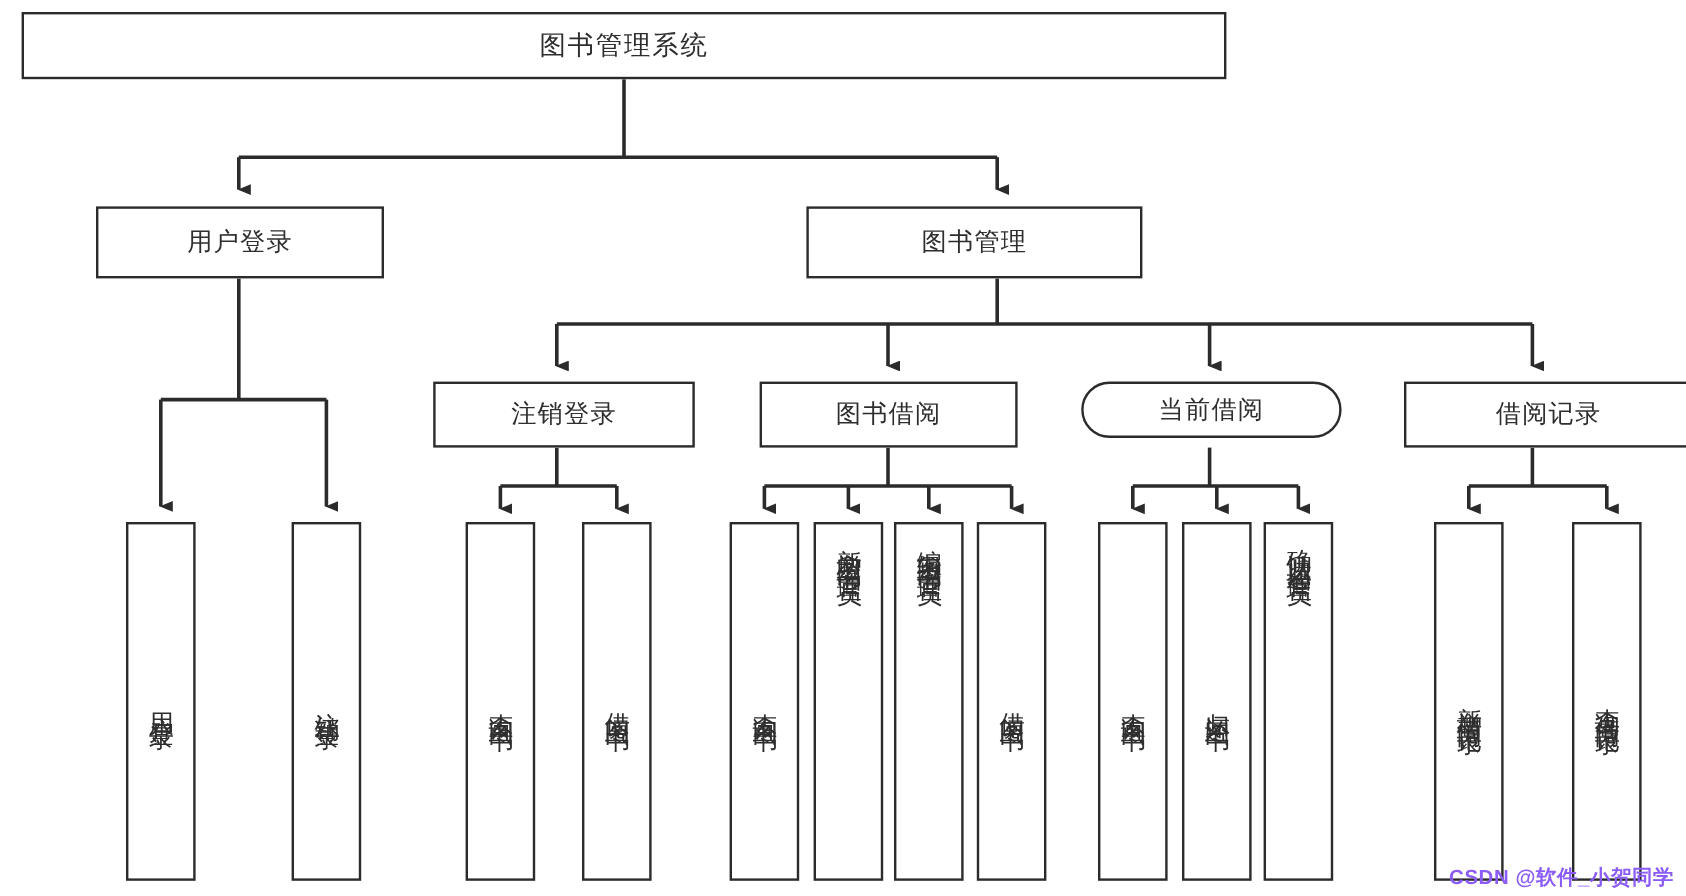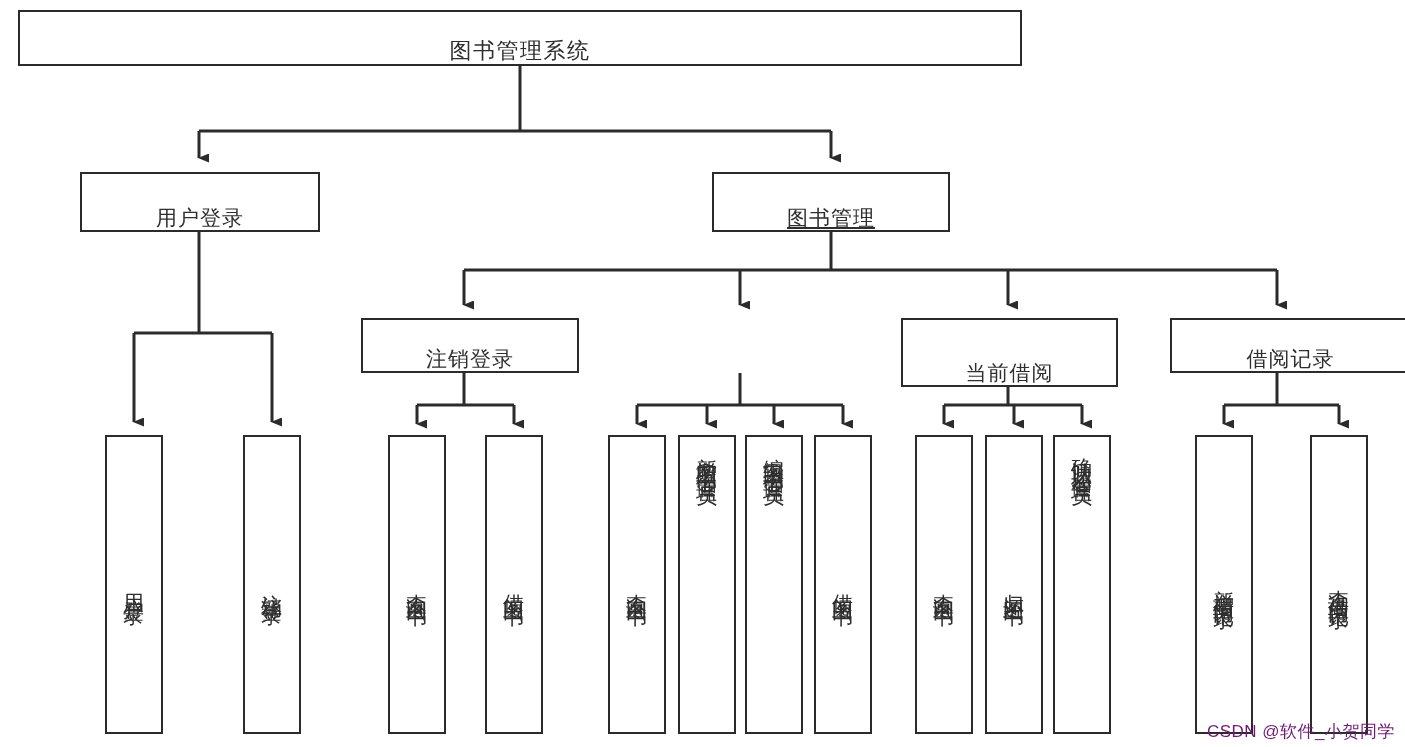--- a/index.html
+++ b/index.html
@@ -27,21 +27,21 @@
     top: 0;
     width: 1405px;
     height: 747px;
   }
   .node-box {
     position: absolute;
     box-sizing: border-box;
     background: #ffffff;
     border: 2.5px solid #2b2b2b;
     display: flex;
-    align-items: flex-end;
+    align-items: center;
     justify-content: center;
     color: #2e2e2e;
   }
   .node-horiz .node-label {
     font-size: 21px;
     line-height: 1.2;
     letter-spacing: 1px;
     white-space: nowrap;
   }
   .node-root .node-label {
@@ -64,24 +64,25 @@
   
   .node-vert.leaf-center {
     align-items: center;
     padding-top: 0;
   }
   .watermark {
     position: absolute;
     right: 10px;
     bottom: 4px;
     font-size: 17px;
-    color: #701a75;
+    color: #8b5cf6;
     white-space: nowrap;
     letter-spacing: 0.5px;
     pointer-events: none;
+    font-weight: bold;
   }
 </style>
 </head>
 <body>
 
 <div id="diagram-root">
 
   <svg class="diagram-canvas" viewBox="0 0 1405 747">
     <defs>
       <marker id="arrowhead" markerWidth="9" markerHeight="11" refX="4.5" refY="10" orient="auto" markerUnits="userSpaceOnUse">
@@ -132,28 +133,31 @@
     </g>
   </svg>
 
   <div class="node-box node-horiz node-root" style="left:18px;top:10px;width:1004px;height:56px;">
     <span class="node-label">图书管理系统</span>
   </div>
 
   <div class="node-box node-horiz" style="left:80px;top:172px;width:240px;height:60px;">
     <span class="node-label">用户登录</span>
   </div>
-  <div class="node-box node-horiz" style="left:712px;top:172px;width:238px;height:60px;text-decoration:underline;">
+  <div class="node-box node-horiz" style="left:672px;top:172px;width:280px;height:60px;">
     <span class="node-label">图书管理</span>
   </div>
 
   <div class="node-box node-horiz" style="left:361px;top:318px;width:218px;height:55px;">
     <span class="node-label">注销登录</span>
   </div>
-  <div class="node-box node-horiz" style="left:901px;top:318px;width:217px;height:69px;">
+  <div class="node-box node-horiz" style="left:633px;top:318px;width:215px;height:55px;">
+    <span class="node-label">图书借阅</span>
+  </div>
+  <div class="node-box node-horiz" style="left:901px;top:318px;width:217px;height:47px;border-radius:24px;">
     <span class="node-label">当前借阅</span>
   </div>
   <div class="node-box node-horiz" style="left:1170px;top:318px;width:241px;height:55px;">
     <span class="node-label">借阅记录</span>
   </div>
 
   <div class="node-box node-vert leaf-center" style="left:105px;top:435px;width:58px;height:299px;">
     <span class="node-label">用户登录</span>
   </div>
   <div class="node-box node-vert leaf-center" style="left:243px;top:435px;width:58px;height:299px;">

